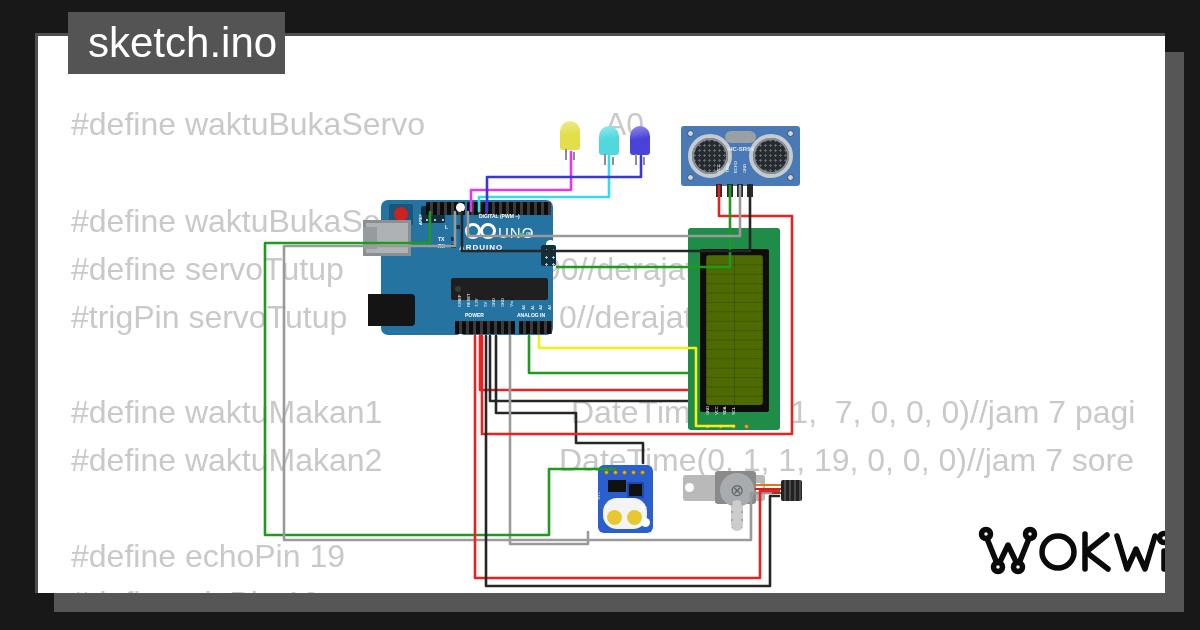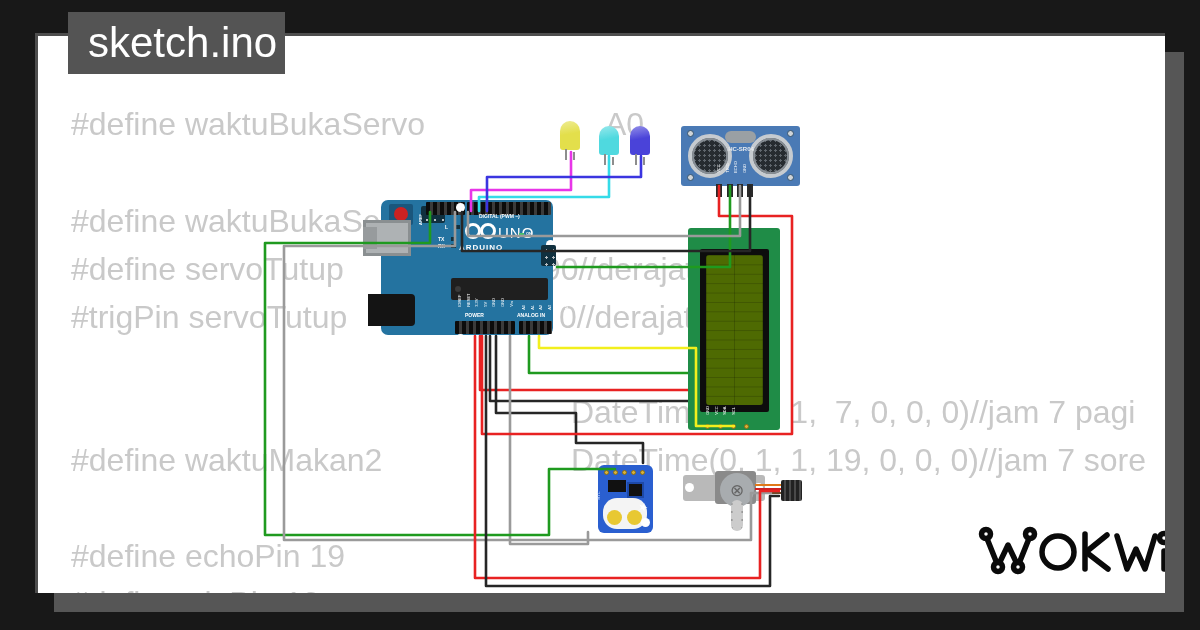--- a/index.html
+++ b/index.html
@@ -13,21 +13,21 @@
             color:#fff;font-size:42px;line-height:62px;padding-left:20px;z-index:10;}
   
   .code-line{position:absolute;left:33px;width:1260px;color:#c9c9c9;font-size:32px;line-height:36px;
              white-space:pre;z-index:1;}
   .code-line .val{position:absolute;top:0;}
   .cl1{top:70px}.cl1 .val{left:534px}
   .cl2{top:167px}.cl2 .val{left:517px}
   .cl3{top:215px}.cl3 .val{left:472px}
   .cl4{top:263px}.cl4 .val{left:488px}
   .cl5{top:358px}.cl5 .val{left:500px}
-  .cl6{top:406px}.cl6 .val{left:500px}
+  .cl6{top:406px}.cl6 .val{left:488px}
   .cl7{top:502px}
   .cl8{top:549px}
   
   svg.wires{position:absolute;left:0;top:0;width:1130px;height:560px;pointer-events:none;}
   #wires-under{z-index:2;} #wires-over{z-index:4;}
   .comp{position:absolute;z-index:3;}
   
   .uno{left:343px;top:164px;width:172px;height:135px;background:#2473a0;border-radius:7px;}
   .uno .hole{position:absolute;width:9px;height:9px;border-radius:50%;background:#fff;}
   .uno .reset{position:absolute;left:8px;top:4px;width:24px;height:21px;background:#1a567c;border-radius:2px;}
@@ -99,21 +99,21 @@
 
 <div class="stage">
   <div class="canvas-shadow"></div>
 
   <div class="canvas">
 
     <div class="code-line cl1"><span class="def">#define waktuBukaServo</span><span class="val" style="left:534px">A0</span></div>
     <div class="code-line cl2"><span class="def">#define waktuBukaServo</span></div>
     <div class="code-line cl3"><span class="def">#define servoTutup</span><span class="val">90//derajat</span></div>
     <div class="code-line cl4"><span class="def">#trigPin servoTutup</span><span class="val">0//derajat</span></div>
-    <div class="code-line cl5"><span class="val">DateTime(0, 1, 1,  7, 0, 0, 0)//jam 7 pagi</span></div>
+    <div class="code-line cl5"><span class="def">#define waktuMakan1</span><span class="val">DateTime(0, 1, 1,  7, 0, 0, 0)//jam 7 pagi</span></div>
     <div class="code-line cl6"><span class="def">#define waktuMakan2</span><span class="val">DateTime(0, 1, 1, 19, 0, 0, 0)//jam 7 sore</span></div>
     <div class="code-line cl7"><span class="def">#define echoPin 19</span></div>
     <div class="code-line cl8"><span class="def">#define trigPin 13</span></div>
 
     <svg class="wires" id="wires-under">
         <polyline points="491,300 491,337 655,337" fill="none" stroke="#1f9a1f" stroke-width="2.6" stroke-linejoin="round" stroke-linecap="round"></polyline>
         <polyline points="442,300 442,354 655,354" fill="none" stroke="#e82222" stroke-width="2.6" stroke-linejoin="round" stroke-linecap="round"></polyline>
         <polyline points="452,300 452,365 655,365" fill="none" stroke="#262626" stroke-width="2.6" stroke-linejoin="round" stroke-linecap="round"></polyline>
         <polyline points="458,300 458,377 538,377 538,407 605,407 605,427" fill="none" stroke="#262626" stroke-width="2.6" stroke-linejoin="round" stroke-linecap="round"></polyline>
         <polyline points="472,300 472,508 550,508 550,496" fill="none" stroke="#9a9a9a" stroke-width="2.6" stroke-linejoin="round" stroke-linecap="round"></polyline>

